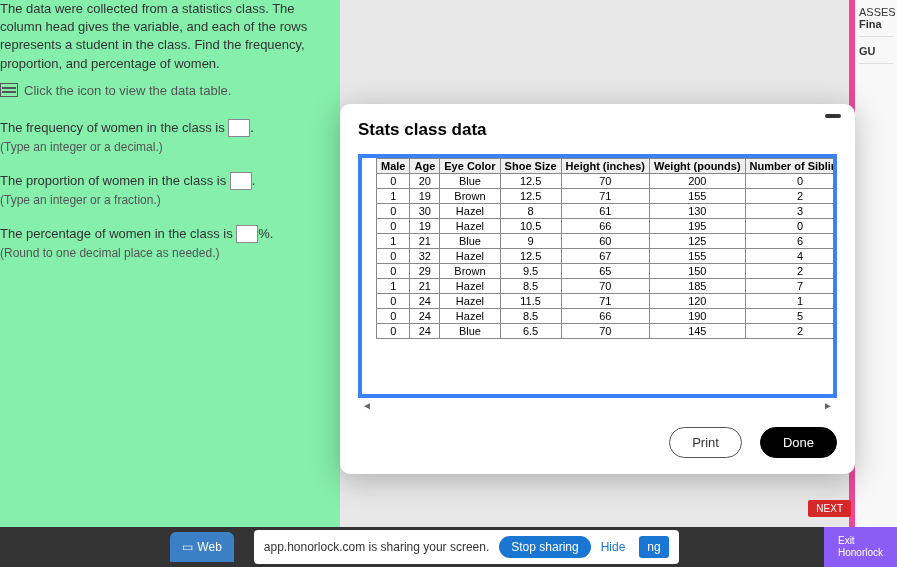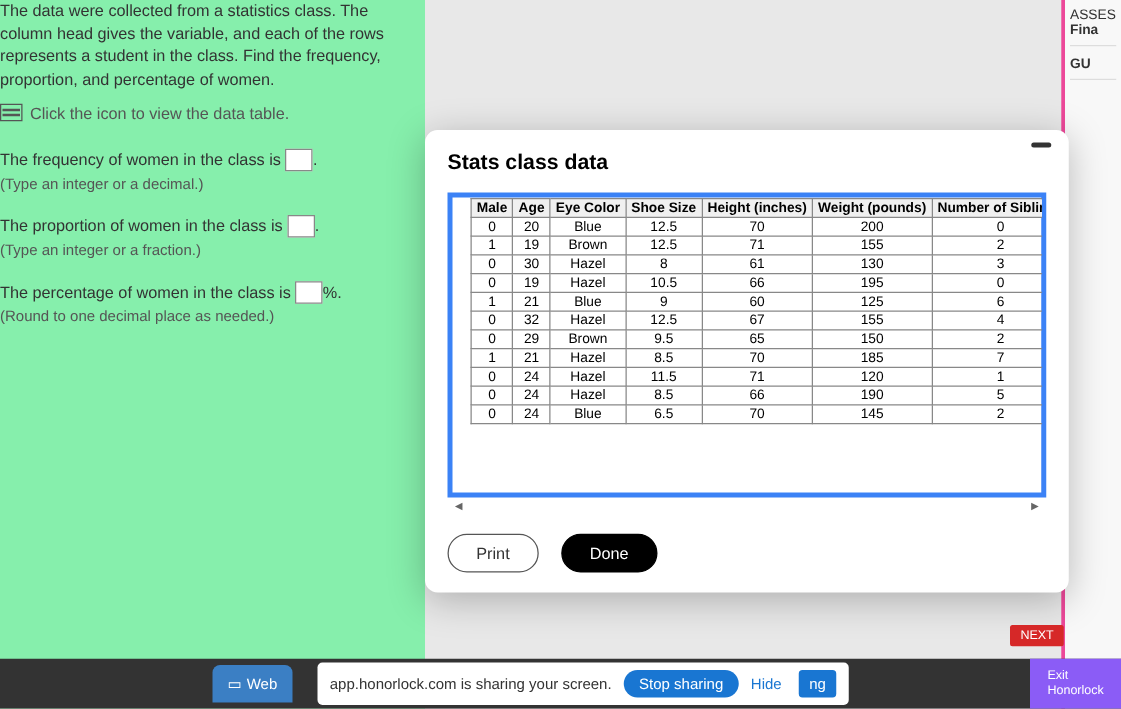--- a/index.html
+++ b/index.html
@@ -57,21 +57,21 @@
       vertical-align: middle;
     }
     .hint { font-size: 12px; color: #555; }
     .right-sidebar {
       position: absolute;
       right: 0;
       top: 0;
       width: 48px;
       height: 100%;
       background: #f8f8f8;
-      border-left: 3px solid #ec4899;
+      border-left: 6px solid #ec4899;
       padding: 6px 4px;
       font-size: 11px;
       color: #333;
     }
     .right-sidebar .sec { margin-bottom: 8px; border-bottom: 1px solid #ddd; padding-bottom: 6px;}
     .modal {
       position: absolute;
       left: 340px;
       top: 104px;
       width: 515px;
@@ -121,21 +121,21 @@
     }
     .scroll-arrows {
       display: flex;
       justify-content: space-between;
       padding: 2px 4px;
       font-size: 10px;
       color: #666;
     }
     .modal-buttons {
       display: flex;
-      justify-content: flex-start;
+      justify-content: flex-end;
       gap: 18px;
       margin-top: 14px;
     }
     .btn {
       padding: 7px 22px;
       border-radius: 18px;
       font-size: 13px;
       cursor: pointer;
       border: 1px solid #555;
     }

